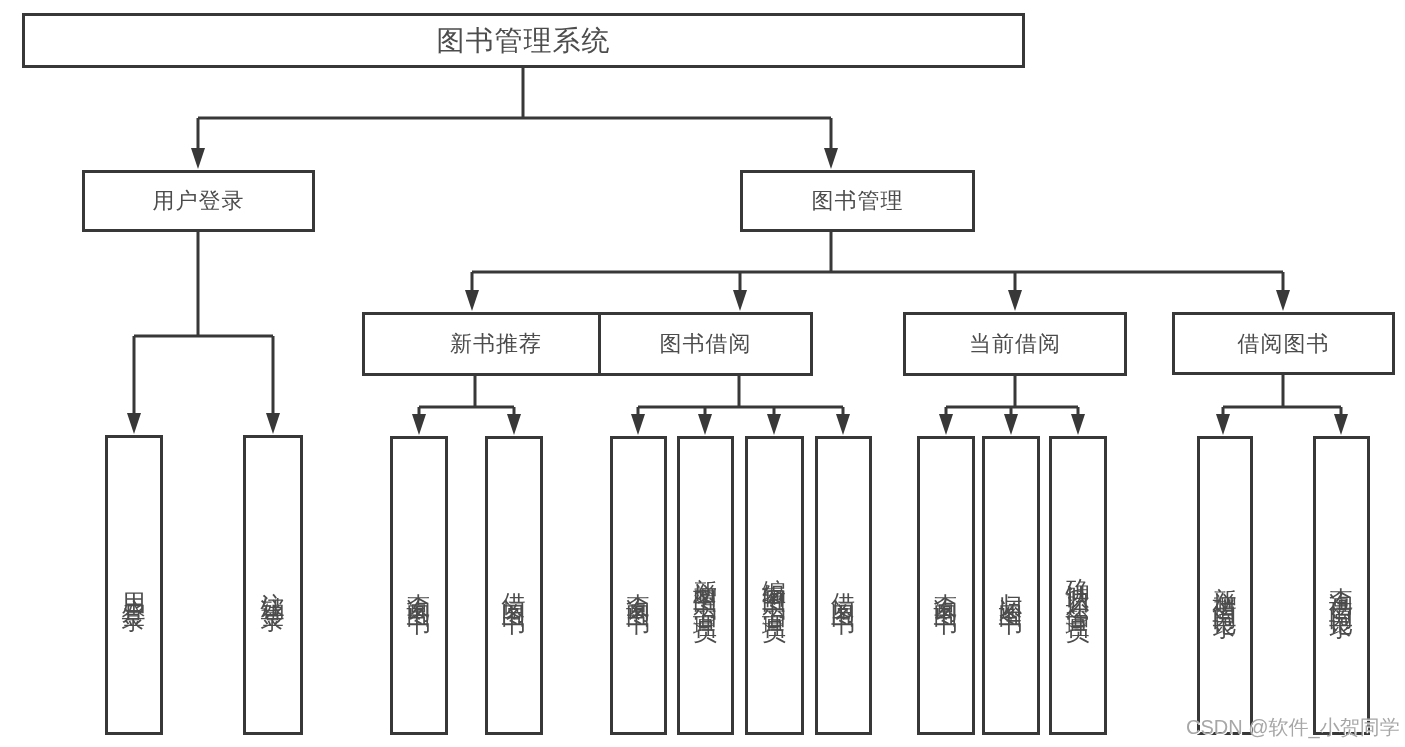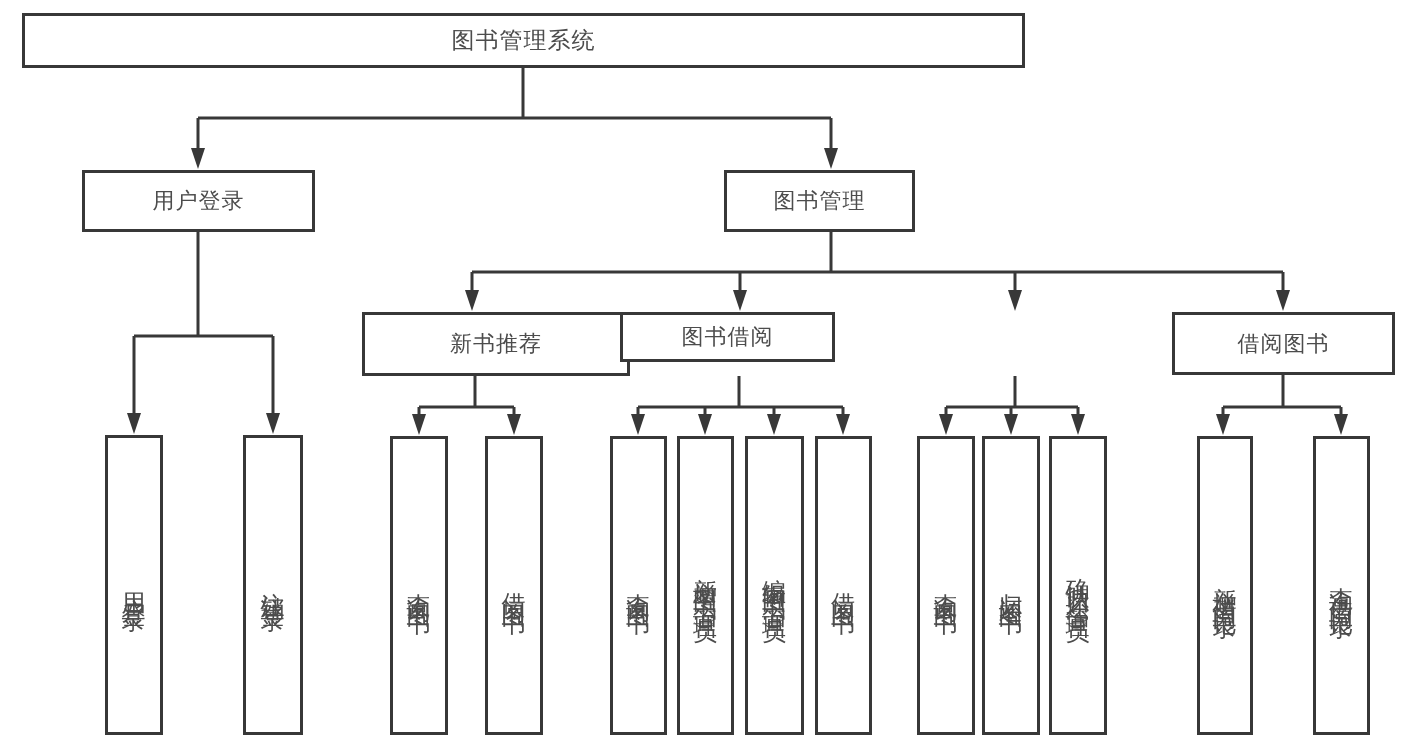--- a/index.html
+++ b/index.html
@@ -15,21 +15,21 @@
     position:absolute;
     background:#ffffff;
     border:3px solid #383838;
     box-sizing:border-box;
     display:flex;
     align-items:center;
     justify-content:center;
     color:#4c4c4c;
   }
   .hdr span{font-size:22px;letter-spacing:1px;white-space:nowrap;}
-  .root span{font-size:23px;letter-spacing:1px;}
+  .root span{font-size:28px;letter-spacing:1px;}
   .leaf{overflow:hidden;}
   .vtext{
     writing-mode:vertical-rl;
     text-orientation:mixed;
     font-size:24px;
     line-height:1.3;
     letter-spacing:6px;
     color:#4c4c4c;
   }
   #watermark{
@@ -89,29 +89,32 @@
     </g>
   </svg>
 
   <div class="box root" style="left:22px;top:13px;width:1003px;height:55px">
     <span>图书管理系统</span>
   </div>
 
   <div class="box hdr" style="left:82px;top:170px;width:233px;height:62px">
     <span>用户登录</span>
   </div>
-  <div class="box hdr" style="left:724px;top:170px;width:191px;height:62px">
+  <div class="box hdr" style="left:740px;top:170px;width:235px;height:62px">
     <span>图书管理</span>
   </div>
 
   <div class="box hdr" style="left:362px;top:312px;width:268px;height:64px">
     <span>新书推荐</span>
   </div>
-  <div class="box hdr" style="left:620px;top:312px;width:215px;height:50px">
+  <div class="box hdr" style="left:598px;top:312px;width:215px;height:64px">
     <span>图书借阅</span>
+  </div>
+  <div class="box hdr" style="left:903px;top:312px;width:224px;height:64px">
+    <span>当前借阅</span>
   </div>
   <div class="box hdr" style="left:1172px;top:312px;width:223px;height:63px">
     <span>借阅图书</span>
   </div>
 
   <div class="box leaf" style="left:105px;top:435px;width:58px;height:300px">
     <span class="vtext">用户登录</span>
   </div>
   <div class="box leaf" style="left:243px;top:435px;width:60px;height:300px">
     <span class="vtext">注销登录</span>
@@ -147,14 +150,15 @@
     <span class="vtext">确认归还（管理员）</span>
   </div>
 
   <div class="box leaf" style="left:1197px;top:436px;width:56px;height:299px">
     <span class="vtext">新增借阅记录</span>
   </div>
   <div class="box leaf" style="left:1313px;top:436px;width:57px;height:299px">
     <span class="vtext">查询借阅记录</span>
   </div>
 
+  <div id="watermark">CSDN @软件_小贺同学</div>
 
 </div>
 
 </body></html>

